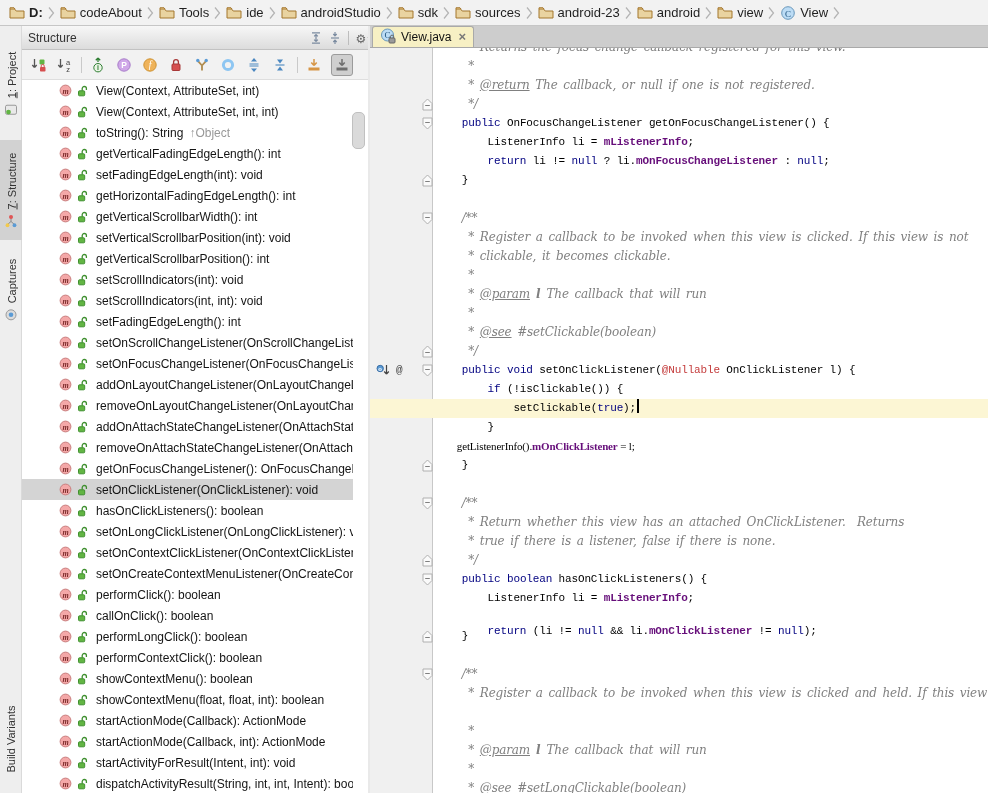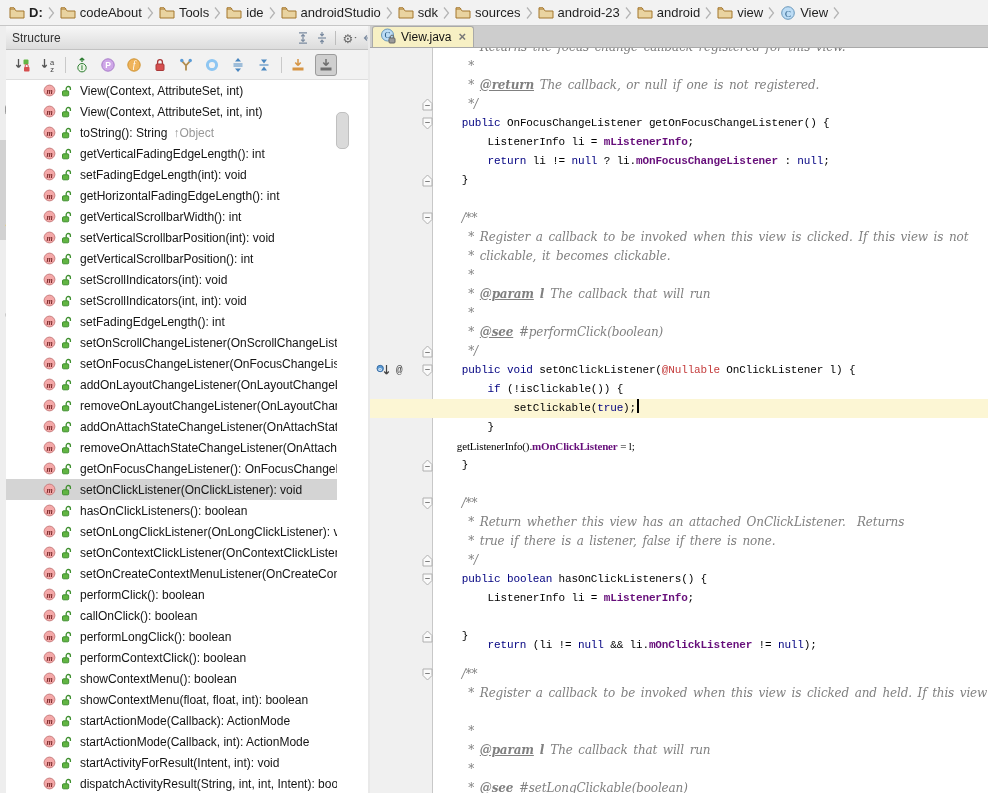--- a/index.html
+++ b/index.html
@@ -16,21 +16,21 @@
 
 .stripe{position:absolute;top:26px;left:0;width:22px;bottom:0;background:#eeeeee;border-right:1px solid #dadada}
 .sbtn{position:absolute;left:0;width:22px;cursor:pointer}
 .sbtn.sel{background:#d2d2d2}
 .srot{position:absolute;left:50%;top:50%;transform:translate(-50%,-50%) rotate(-90deg);
  display:flex;align-items:center;gap:5px;font-size:11px;color:#333;white-space:nowrap}
 .sicon{transform:rotate(90deg);display:flex}
 .uline{text-decoration:underline}
 
 
-.structure{position:absolute;top:26px;left:6px;width:381px;bottom:0;background:#ffffff;border-right:3px solid #22c55e}
+.structure{position:absolute;top:26px;left:22px;width:381px;bottom:0;background:#ffffff;border-right:6px solid #22c55e}
 .phead{height:24px;background:linear-gradient(#f7f7f7,#dcdcdc);border-bottom:1px solid #c2c2c2;
  display:flex;align-items:center;padding:0 6px;color:#333}
 .phead .title{flex:1;font-size:12px}
 .hicon{width:19px;height:18px;display:flex;align-items:center;justify-content:center;cursor:pointer}
 .hsep{width:1px;height:14px;background:#bdbdbd;margin:0 4px}
 .ptool{height:30px;background:#f2f2f2;border-bottom:1px solid #dedede;display:flex;align-items:center;padding:0 7px}
 .tbtn{width:18px;height:18px;display:flex;align-items:center;justify-content:center;cursor:pointer;margin-right:8px}
 .tbtn.pressed{background:#cfcfcf;border:1px solid #9b9b9b;border-radius:3px;width:22px;height:22px;margin-right:4px}
 .tsep{width:1px;height:16px;background:#c9c9c9;margin:0 7px 0 0}
 .tree{position:absolute;top:54px;left:0;right:0;bottom:0;overflow:hidden}
@@ -55,21 +55,21 @@
 .ebody{position:absolute;top:22px;left:0;right:0;bottom:0;background:#fff;overflow:hidden}
 .gutter{position:absolute;top:0;left:0;width:63px;bottom:0;background:#f0f0f0;border-right:1px solid #c8c8c8}
 .hlband{position:absolute;left:0;right:0;height:19px;z-index:1}
 .code{position:absolute;left:66px;top:0;right:0;bottom:0;z-index:2}
 .cl{position:absolute;left:0;white-space:pre;font-family:"Liberation Mono",monospace;font-size:11px;
  letter-spacing:-0.15px;line-height:19px;height:19px}
 .tp{color:#000}
 .tk{color:#000080;font-weight:normal}
 .tf{color:#660e7a;font-weight:bold}
 .tc,.ttag,.tti{color:#808080;font-style:italic;font-family:"DejaVu Serif",serif;font-size:12px;word-spacing:2px}
-.ttag{font-weight:bold;text-decoration:underline}
+.ttag{font-weight:normal;text-decoration:underline}
 .tti{font-weight:bold}
 .tan{color:#c43c3c}
 .caret{display:inline-block;width:1.5px;height:14px;background:#000;vertical-align:-2px;margin-left:1px}
 .fold{position:absolute;left:52px;z-index:2;cursor:pointer;width:11px;height:13px}
 .gicons{position:absolute;left:6px;z-index:2;display:flex;gap:5px;align-items:center;height:19px;
  font-size:11px;color:#555;font-weight:bold}
 </style>
 </head>
 <body>
 
@@ -929,36 +929,36 @@
         <div class="cl" style="top: 84.5px;"><span class="tp">        ListenerInfo li = </span><span class="tf">mListenerInfo</span><span class="tp">;</span></div>
         <div class="cl" style="top: 103.5px;"><span class="tp">        </span><span class="tk">return</span><span class="tp"> li != </span><span class="tk">null</span><span class="tp"> ? li.</span><span class="tf">mOnFocusChangeListener</span><span class="tp"> : </span><span class="tk">null</span><span class="tp">;</span></div>
         <div class="cl" style="top: 122.5px;"><span class="tp">    }</span></div>
         <div class="cl" style="top: 141.5px;"></div>
         <div class="cl" style="top: 160.5px;"><span class="tp">    </span><span class="tc">/**</span></div>
         <div class="cl" style="top: 179.5px;"><span class="tp">     </span><span class="tc">* Register a callback to be invoked when this view is clicked. If this view is not</span></div>
         <div class="cl" style="top: 198.5px;"><span class="tp">     </span><span class="tc">* clickable, it becomes clickable.</span></div>
         <div class="cl" style="top: 217.5px;"><span class="tp">     </span><span class="tc">*</span></div>
         <div class="cl" style="top: 236.5px;"><span class="tp">     </span><span class="tc">* </span><span class="ttag">@param</span><span class="tti"> l </span><span class="tc">The callback that will run</span></div>
         <div class="cl" style="top: 255.5px;"><span class="tp">     </span><span class="tc">*</span></div>
-        <div class="cl" style="top: 274.5px;"><span class="tp">     </span><span class="tc">* </span><span class="ttag">@see</span><span class="tc"> #performClick(boolean)</span></div>
+        <div class="cl" style="top: 274.5px;"><span class="tp">     </span><span class="tc">* </span><span class="ttag">@see</span><span class="tc"> #setClickable(boolean)</span></div>
         <div class="cl" style="top: 293.5px;"><span class="tp">     </span><span class="tc">*/</span></div>
         <div class="cl" style="top: 331.5px;"><span class="tp">        </span><span class="tk">if</span><span class="tp"> (!isClickable()) {</span></div>
         <div class="cl" style="top: 312.5px;"><span class="tp">    </span><span class="tk">public</span><span class="tp"> </span><span class="tk">void</span><span class="tp"> setOnClickListener(</span><span class="tan">@Nullable</span><span class="tp"> OnClickListener l) {</span></div>
         <div class="cl" style="top: 350.5px; text-align: right;"><span class="tp">            setClickable(</span><span class="tk">true</span><span class="tp">);</span><span class="caret"></span></div>
         <div class="cl" style="top: 369.5px;"><span class="tp">        }</span></div>
         <div class="cl" style="top: 388.5px; font-family: Liberation Serif, serif;"><span class="tp">        getListenerInfo().</span><span class="tf">mOnClickListener</span><span class="tp"> = l;</span></div>
         <div class="cl" style="top: 407.5px;"><span class="tp">    }</span></div>
         <div class="cl" style="top: 426.5px;"></div>
         <div class="cl" style="top: 445.5px;"><span class="tp">    </span><span class="tc">/**</span></div>
         <div class="cl" style="top: 464.5px;"><span class="tp">     </span><span class="tc">* Return whether this view has an attached OnClickListener.  Returns</span></div>
         <div class="cl" style="top: 483.5px;"><span class="tp">     </span><span class="tc">* true if there is a listener, false if there is none.</span></div>
         <div class="cl" style="top: 502.5px;"><span class="tp">     </span><span class="tc">*/</span></div>
         <div class="cl" style="top: 521.5px;"><span class="tp">    </span><span class="tk">public</span><span class="tp"> </span><span class="tk">boolean</span><span class="tp"> hasOnClickListeners() {</span></div>
         <div class="cl" style="top: 540.5px;"><span class="tp">        ListenerInfo li = </span><span class="tf">mListenerInfo</span><span class="tp">;</span></div>
-        <div class="cl" style="top: 588px;"><span class="tp">        </span><span class="tk">return</span><span class="tp"> (li != </span><span class="tk">null</span><span class="tp"> &amp;&amp; li.</span><span class="tf">mOnClickListener</span><span class="tp"> != </span><span class="tk">null</span><span class="tp">);</span></div>
+        <div class="cl" style="top: 574px;"><span class="tp">        </span><span class="tk">return</span><span class="tp"> (li != </span><span class="tk">null</span><span class="tp"> &amp;&amp; li.</span><span class="tf">mOnClickListener</span><span class="tp"> != </span><span class="tk">null</span><span class="tp">);</span></div>
         <div class="cl" style="top: 578.5px;"><span class="tp">    }</span></div>
         <div class="cl" style="top: 597.5px;"></div>
         <div class="cl" style="top: 616.5px;"><span class="tp">    </span><span class="tc">/**</span></div>
         <div class="cl" style="top: 635.5px;"><span class="tp">     </span><span class="tc">* Register a callback to be invoked when this view is clicked and held. If this view is</span></div>
         <div class="cl" style="top: 654.5px;"><span class="tp">     </span></div>
         <div class="cl" style="top: 673.5px;"><span class="tp">     </span><span class="tc">*</span></div>
         <div class="cl" style="top: 692.5px;"><span class="tp">     </span><span class="tc">* </span><span class="ttag">@param</span><span class="tti"> l </span><span class="tc">The callback that will run</span></div>
         <div class="cl" style="top: 711.5px;"><span class="tp">     </span><span class="tc">*</span></div>
         <div class="cl" style="top: 730.5px;"><span class="tp">     </span><span class="tc">* </span><span class="ttag">@see</span><span class="tc"> #setLongClickable(boolean)</span></div>
       </div>

